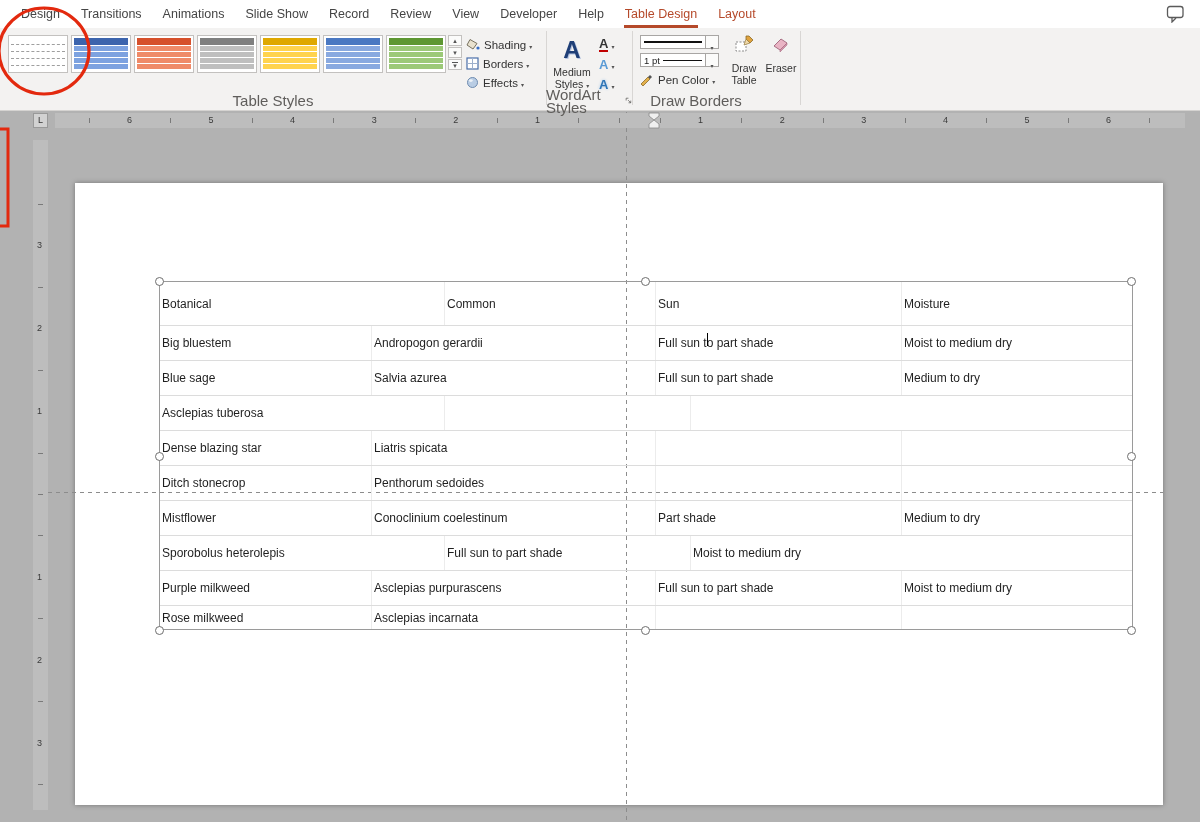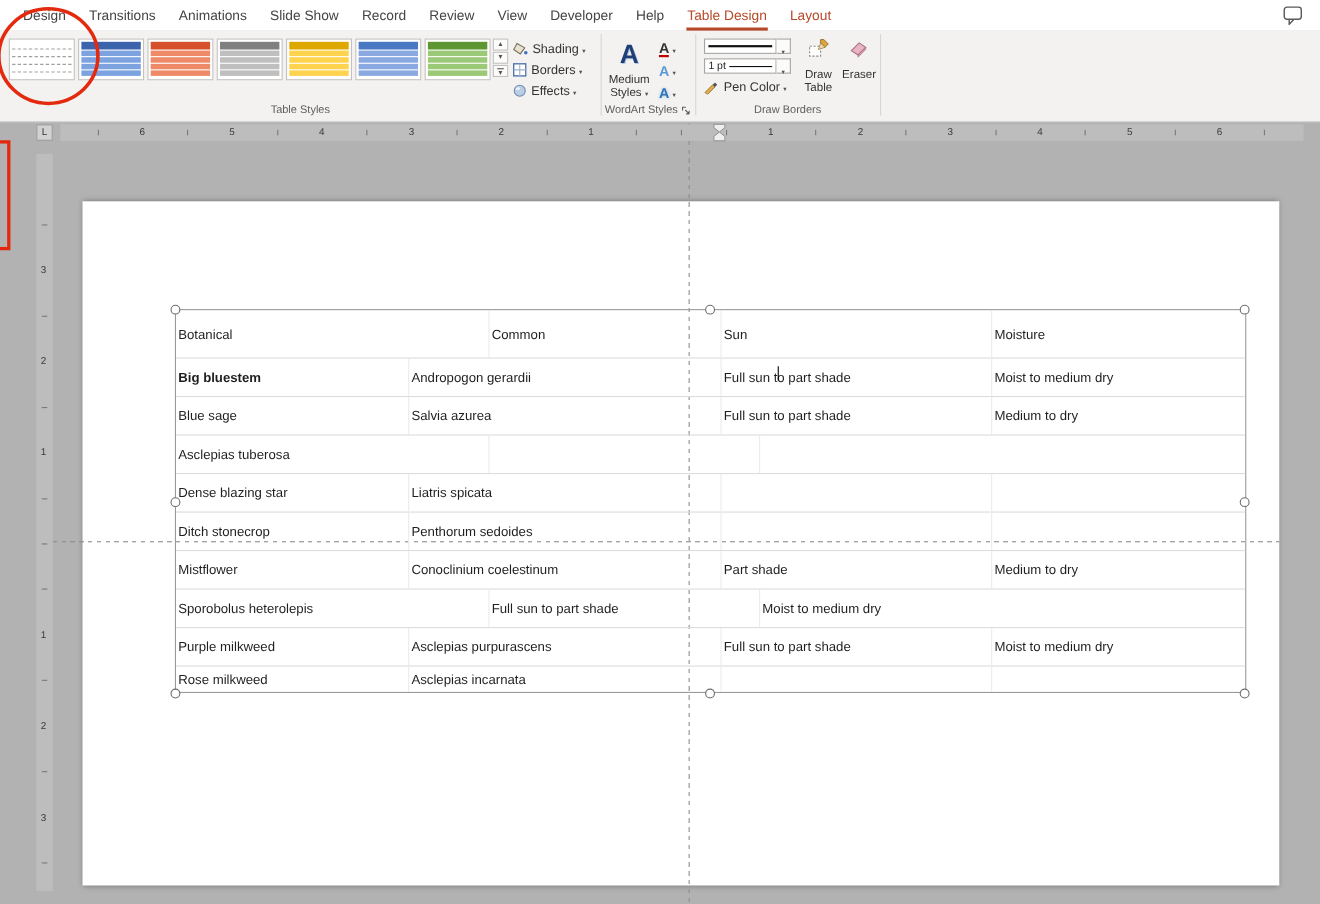--- a/index.html
+++ b/index.html
@@ -51,21 +51,21 @@
   .combo-box{width:66px;height:14px;background:#fff;border:1px solid #a8a6a4;display:flex;align-items:center;padding:0 3px;box-sizing:border-box;}
   .combo-caret{width:13px;height:14px;background:#fbfbfa;border:1px solid #a8a6a4;border-left:none;box-sizing:border-box;text-align:center;}
   .combo-caret::after{content:"▾";font-size:6px;color:#555;line-height:12px;}
   .line-sample{flex:1;border-top:2px solid #111;}
   .line-thin{flex:1;border-top:1px solid #111;}
   .weight-text{font-size:9.5px;color:#222;margin-right:3px;white-space:nowrap;}
   .pen-row{position:absolute;left:640px;top:45px;display:flex;align-items:center;font-size:11.5px;color:#333;}
   .pen-row svg{margin-right:4px;}
   .big-btn{position:absolute;top:6px;text-align:center;font-size:10.5px;color:#333;line-height:12px;}
   .big-btn svg{display:block;margin:0 auto 8px;}
-  .grp-label{position:absolute;top:66px;height:13px;font-size:10px;color:#5f5d5b;display:flex;align-items:center;justify-content:center;gap:3px;line-height:13px;}
+  .grp-label{position:absolute;top:66px;height:13px;font-size:15px;color:#5f5d5b;display:flex;align-items:center;justify-content:center;gap:3px;line-height:13px;}
   
   .tab-selector{position:absolute;left:33px;top:113px;width:15px;height:15px;background:#d2d2d2;border:1px solid #999;box-sizing:border-box;font-size:9px;color:#333;text-align:center;line-height:13px;z-index:4;}
   .ruler-h{position:absolute;left:55px;top:113px;width:1130px;height:15px;background:#bdbdbd;z-index:4;}
   .hnum{position:absolute;top:2px;transform:translateX(-50%);font-size:9px;color:#3a3a3a;}
   .htick{position:absolute;top:5px;width:1px;height:5px;background:#7a7a7a;}
   .ruler-v{position:absolute;left:33px;top:140px;width:15px;height:670px;background:#bdbdbd;z-index:4;}
   .vnum{position:absolute;left:4px;transform:translateY(-50%);font-size:9px;color:#3a3a3a;}
   .vtick{position:absolute;left:5px;height:1px;width:5px;background:#7a7a7a;}
   .indent-markers{position:absolute;left:647px;top:112px;z-index:5;}
   
@@ -258,21 +258,21 @@
 
   <div class="grp-label" style="left:0;width:546px">
     <span>Table Styles</span>
   </div>
   <div class="grp-label" style="left:546px;width:86px">
     <span>WordArt Styles</span>
     <svg width="9" height="9" viewBox="0 0 9 9">
       <path d="M1.5,4.5 V1.5 H4.5 M4,4 L7.5,7.5 M7.5,7.5 H4.7 M7.5,7.5 V4.7" fill="none" stroke="#5f5d5b" stroke-width="1"></path>
     </svg>
   </div>
-  <div class="grp-label" style="left:632px;width:168px">
+  <div class="grp-label" style="left:612px;width:168px">
     <span>Draw Borders</span>
   </div>
 </div>
 
 <div class="tab-selector">L</div>
 <div class="ruler-h">
     <div class="htick" style="left: 33.6px;"></div>
     <div class="htick" style="left: 115.2px;"></div>
     <div class="htick" style="left: 196.8px;"></div>
     <div class="htick" style="left: 278.4px;"></div>
@@ -336,21 +336,21 @@
   <div class="handle" style="left:-5px;top:344px"></div>
   <div class="handle" style="left:481px;top:344px"></div>
   <div class="handle" style="left:967px;top:344px"></div>
 <div class="trow" style="height: 44px;">
       <div class="cell" style="width: 284px;">Botanical</div>
       <div class="cell" style="width: 211px;">Common</div>
       <div class="cell" style="width: 246px;">Sun</div>
       <div class="cell" style="width: 231px;">Moisture</div>
     </div>
     <div class="trow" style="height: 35px;">
-      <div class="cell" style="width: 211px; font-weight: bold;">Big bluestem</div>
+      <div class="cell" style="width: 211px;">Big bluestem</div>
       <div class="cell" style="width: 284px;">Andropogon gerardii</div>
       <div class="cell" style="width: 246px;">Full sun to part shade</div>
       <div class="cell" style="width: 231px;">Moist to medium dry</div>
     </div>
     <div class="trow" style="height: 35px;">
       <div class="cell" style="width: 211px;">Blue sage</div>
       <div class="cell" style="width: 284px;">Salvia azurea</div>
       <div class="cell" style="width: 246px;">Full sun to part shade</div>
       <div class="cell" style="width: 231px;">Medium to dry</div>
     </div>

